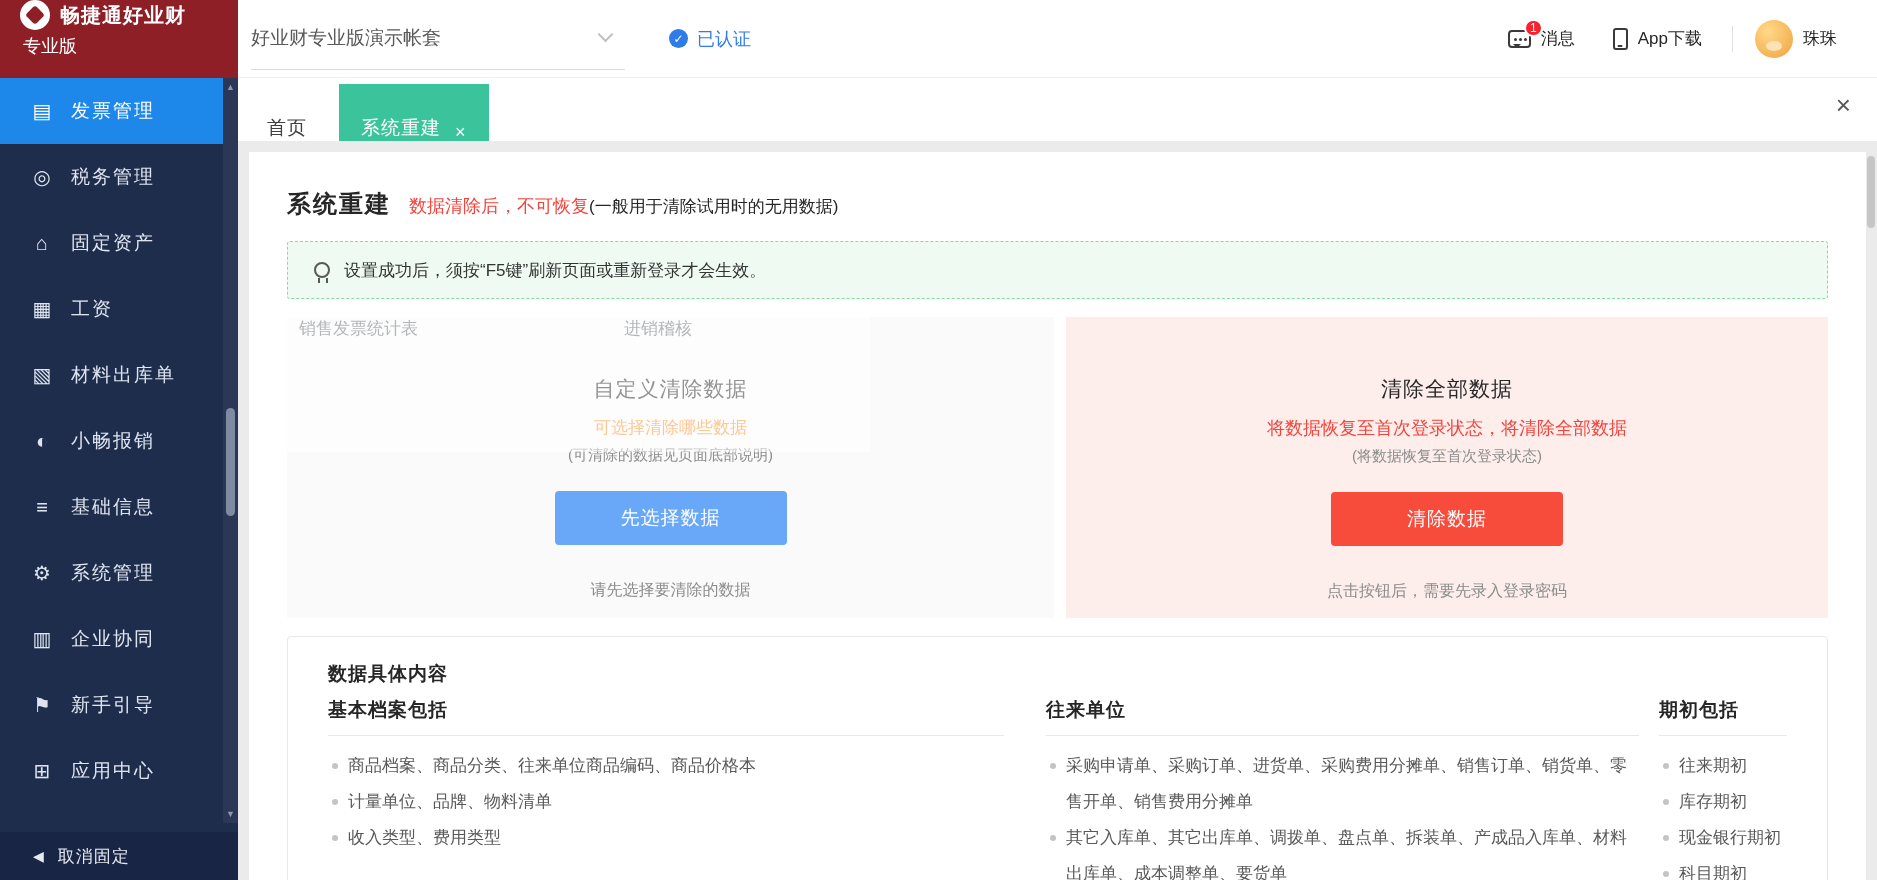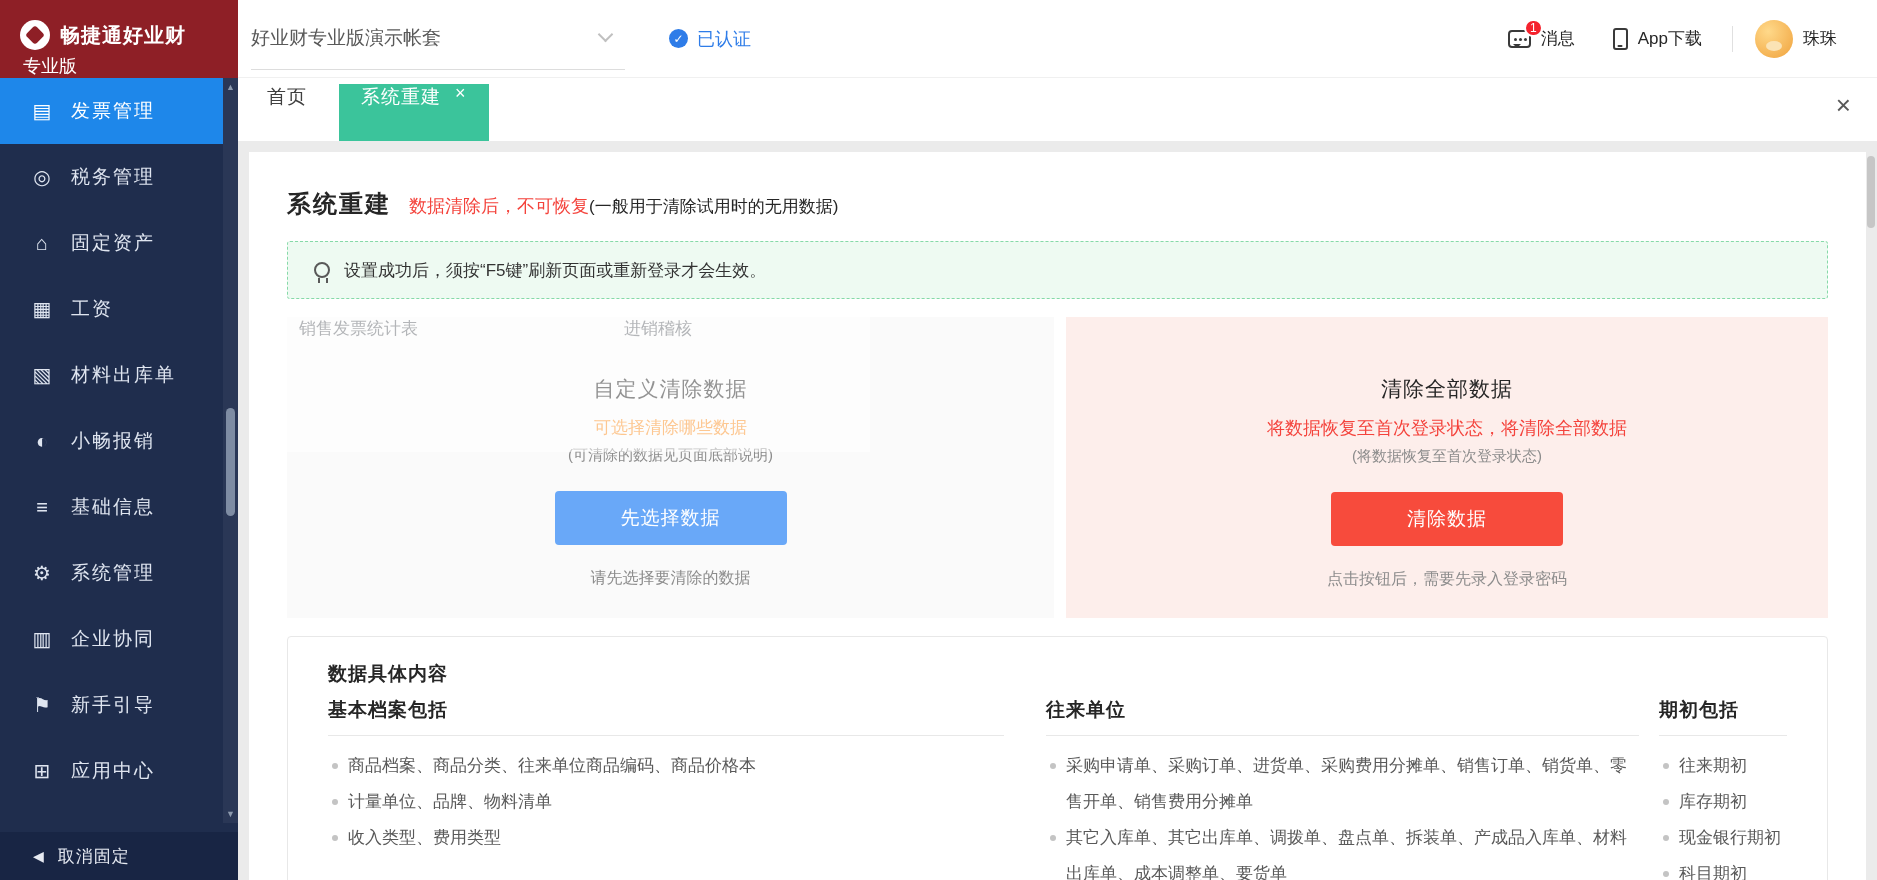--- a/index.html
+++ b/index.html
@@ -2,21 +2,21 @@
 <html><head>
 <meta charset="utf-8">
 <style>
 *{margin:0;padding:0;box-sizing:border-box}
 html,body{width:1877px;height:880px;overflow:hidden}
 body{font-family:"Liberation Sans","DejaVu Sans",sans-serif;background:#fff}
 .app{display:flex;width:1877px;height:880px}
 
 
 .sidebar{position:relative;flex:0 0 238px;width:238px;background:#1f2d4d;height:100%}
-.logo{height:78px;background:#8e1f26;padding:20px 0 0 20px;color:#fff}
+.logo{height:78px;background:#8e1f26;padding:0 0 0 20px;color:#fff}
 .logo-row{display:flex;align-items:center;gap:10px}
 .logo-mark{width:30px;height:30px;border-radius:50%;background:#fff;position:relative;flex:0 0 30px}
 .logo-mark::after{content:"";position:absolute;left:8px;top:8px;width:14px;height:14px;background:#8e1f26;transform:rotate(45deg);border-radius:3px}
 .logo-text{font-size:20px;font-weight:bold;letter-spacing:1px;white-space:nowrap}
 .logo-edition{font-size:18px;margin-top:4px;padding-left:3px}
 .side-nav{position:absolute;top:78px;left:0;width:223px}
 .side-item{display:flex;align-items:center;height:66px;padding-left:30px;gap:17px;color:#dfe5f0;cursor:pointer}
 .side-item.active{background:#1e87ea;color:#fff}
 .side-ico{font-size:20px;width:24px;text-align:center}
 .side-label{font-size:19px;letter-spacing:2px;white-space:nowrap}
@@ -48,21 +48,21 @@
 .msg-badge{position:absolute;top:-13px;right:-14px;min-width:18px;height:18px;border-radius:9px;background:#f5222d;color:#fff;font-size:12px;font-style:normal;display:flex;align-items:center;justify-content:center;padding:0 4px;border:2px solid #fff}
 .phone-icon{width:15px;height:22px;border:2px solid #3a3a3a;border-radius:3px;position:relative}
 .phone-icon::after{content:"";position:absolute;bottom:1px;left:50%;transform:translateX(-50%);width:5px;height:2px;border-radius:1px;background:#3a3a3a}
 .v-divider{width:1px;height:26px;background:#e0e0e0;margin:0 22px 0 30px}
 .avatar{width:38px;height:38px;border-radius:50%;background:radial-gradient(circle at 35% 30%,#ffd98a,#f0a23c);position:relative;cursor:pointer;flex:0 0 38px}
 .avatar::after{content:"";position:absolute;left:11px;top:21px;width:16px;height:10px;border-radius:50%;background:#fbe3b5}
 .username{margin-left:10px;font-size:17px;color:#262626;cursor:pointer}
 
 
 .tabbar{position:relative;height:63px;background:#fff;display:flex;align-items:flex-end;padding-left:19px;gap:22px}
-.tab{height:57px;display:flex;align-items:flex-start;padding:0 10px;font-size:19px;color:#404040;cursor:pointer;letter-spacing:1px}
+.tab{height:57px;display:flex;align-items:flex-end;padding:0 10px;font-size:19px;color:#404040;cursor:pointer;letter-spacing:1px}
 .tab.active{background:#3bc49b;color:#fff;padding:0 22px}
 .tab-x{margin-left:14px;font-size:18px;line-height:1;cursor:pointer}
 .tabbar-close{position:absolute;right:26px;top:14px;font-size:26px;color:#595959;cursor:pointer;line-height:1}
 
 
 .content{position:relative;flex:1;background:#ebebeb;padding:11px 11px 0;min-height:0}
 .content-scroll-thumb{position:absolute;right:2px;top:15px;width:8px;height:72px;border-radius:4px;background:#c6c6c6;cursor:pointer}
 .panel{position:relative;background:#fff;height:100%;padding:36px 38px;overflow:hidden}
 .ghost-overlay{position:absolute;left:0;top:0;width:621px;height:300px;background:rgba(255,255,255,0.5);z-index:4;pointer-events:none}
 .ghost-overlay span{position:absolute;top:165px;font-size:17px;color:rgba(118,122,128,0.55);white-space:nowrap}
@@ -80,21 +80,21 @@
 .card-custom{flex:0 0 767px;background:#fafafa}
 .card-all{flex:1;background:#fdeeeb}
 .card-title{font-size:21px;font-weight:normal;color:#262626;letter-spacing:1px}
 .card-sub{margin-top:13px;font-size:17px}
 .card-sub.orange{color:#fb8f23}
 .card-sub.red{color:#f4433c;font-size:18px}
 .card-note{margin-top:7px;font-size:15px;color:#8c8c8c}
 .btn{margin-top:26px;width:232px;height:54px;border:none;border-radius:4px;color:#fff;font-size:19px;cursor:pointer;font-family:inherit;letter-spacing:1px}
 .btn.blue{background:#69a8f8}
 .btn.red{background:#f74b3c}
-.card-hint{margin-top:23px;font-size:16px;color:#8c8c8c}
+.card-hint{margin-top:35px;font-size:16px;color:#8c8c8c}
 .detail{margin-top:18px;border:1px solid #e8e8e8;border-radius:4px;background:#fff;padding:24px 40px;height:400px}
 .detail-title{font-size:19px;font-weight:bold;color:#262626;letter-spacing:1px}
 .detail-cols{display:flex;margin-top:10px}
 .dcol-head{font-size:19px;font-weight:bold;color:#262626;padding-bottom:12px;border-bottom:1px solid #e8e8e8;letter-spacing:1px}
 .dcol ul{list-style:none;margin-top:12px}
 .dcol li{position:relative;padding-left:20px;font-size:17px;line-height:36px;color:#595959}
 .dcol li::before{content:"";position:absolute;left:4px;top:15px;width:6px;height:6px;border-radius:50%;background:#c4c4c4}
 .dcol-1{width:676px;margin-right:42px;flex:0 0 676px}
 .dcol-2{width:593px;margin-right:20px;flex:0 0 593px}
 .dcol-3{flex:1}

